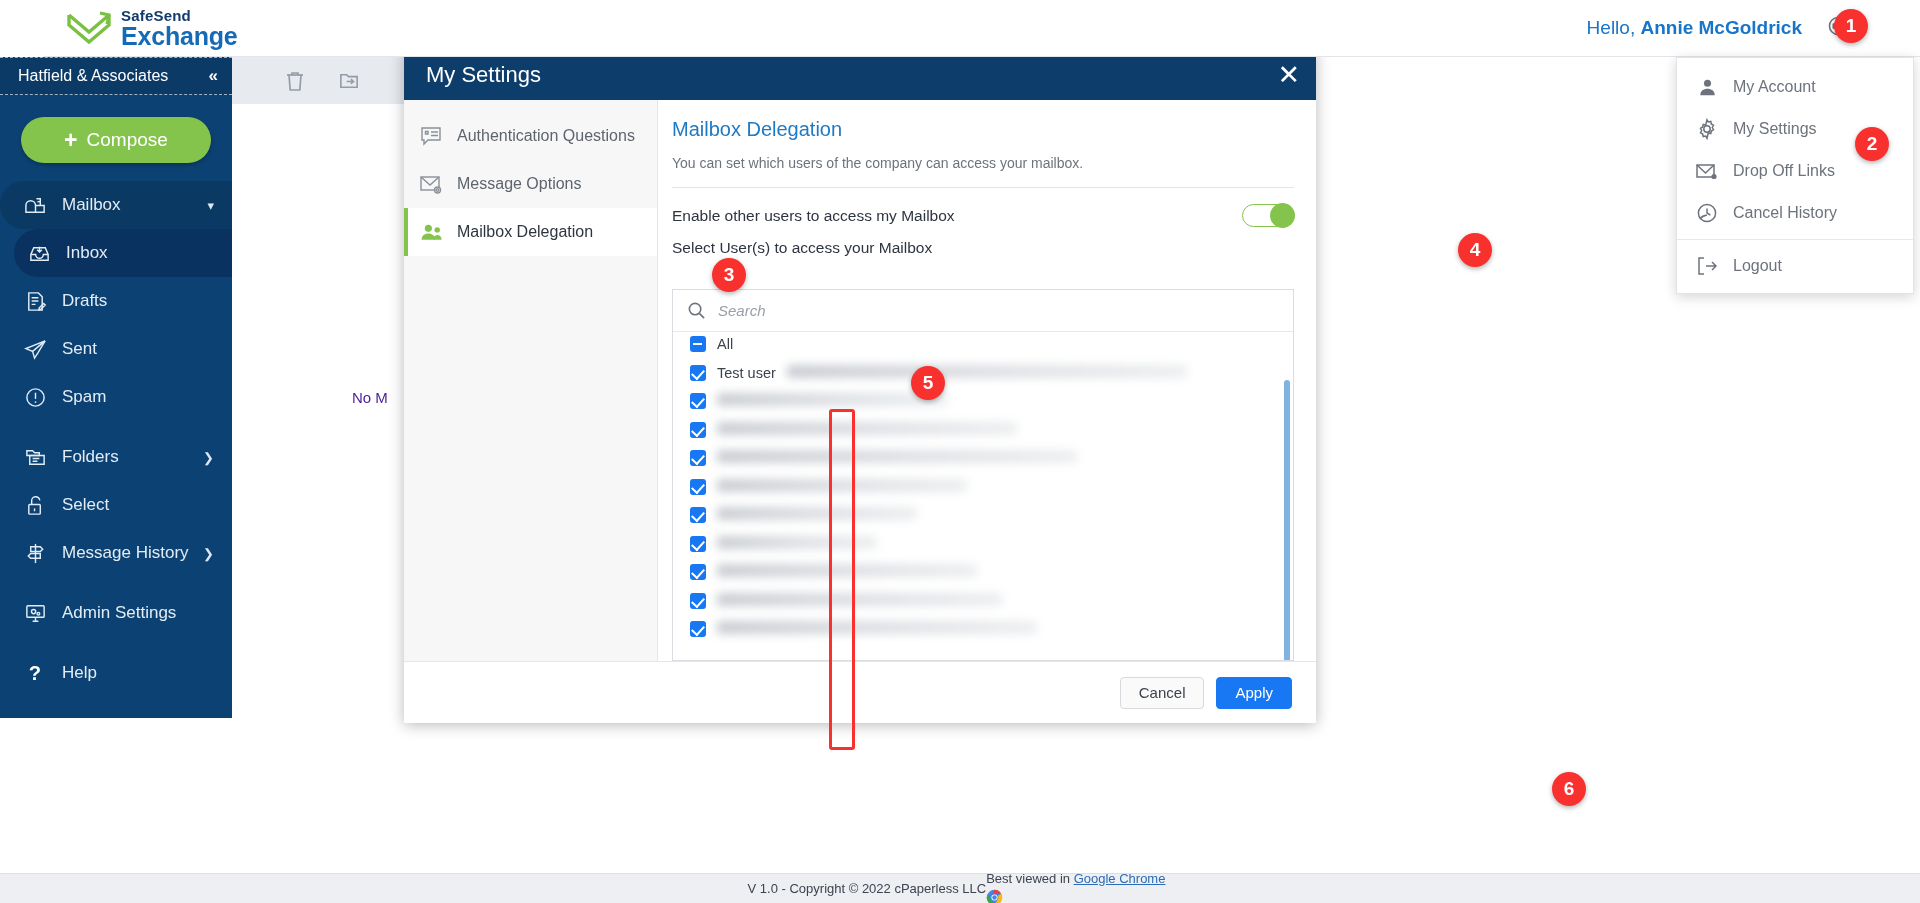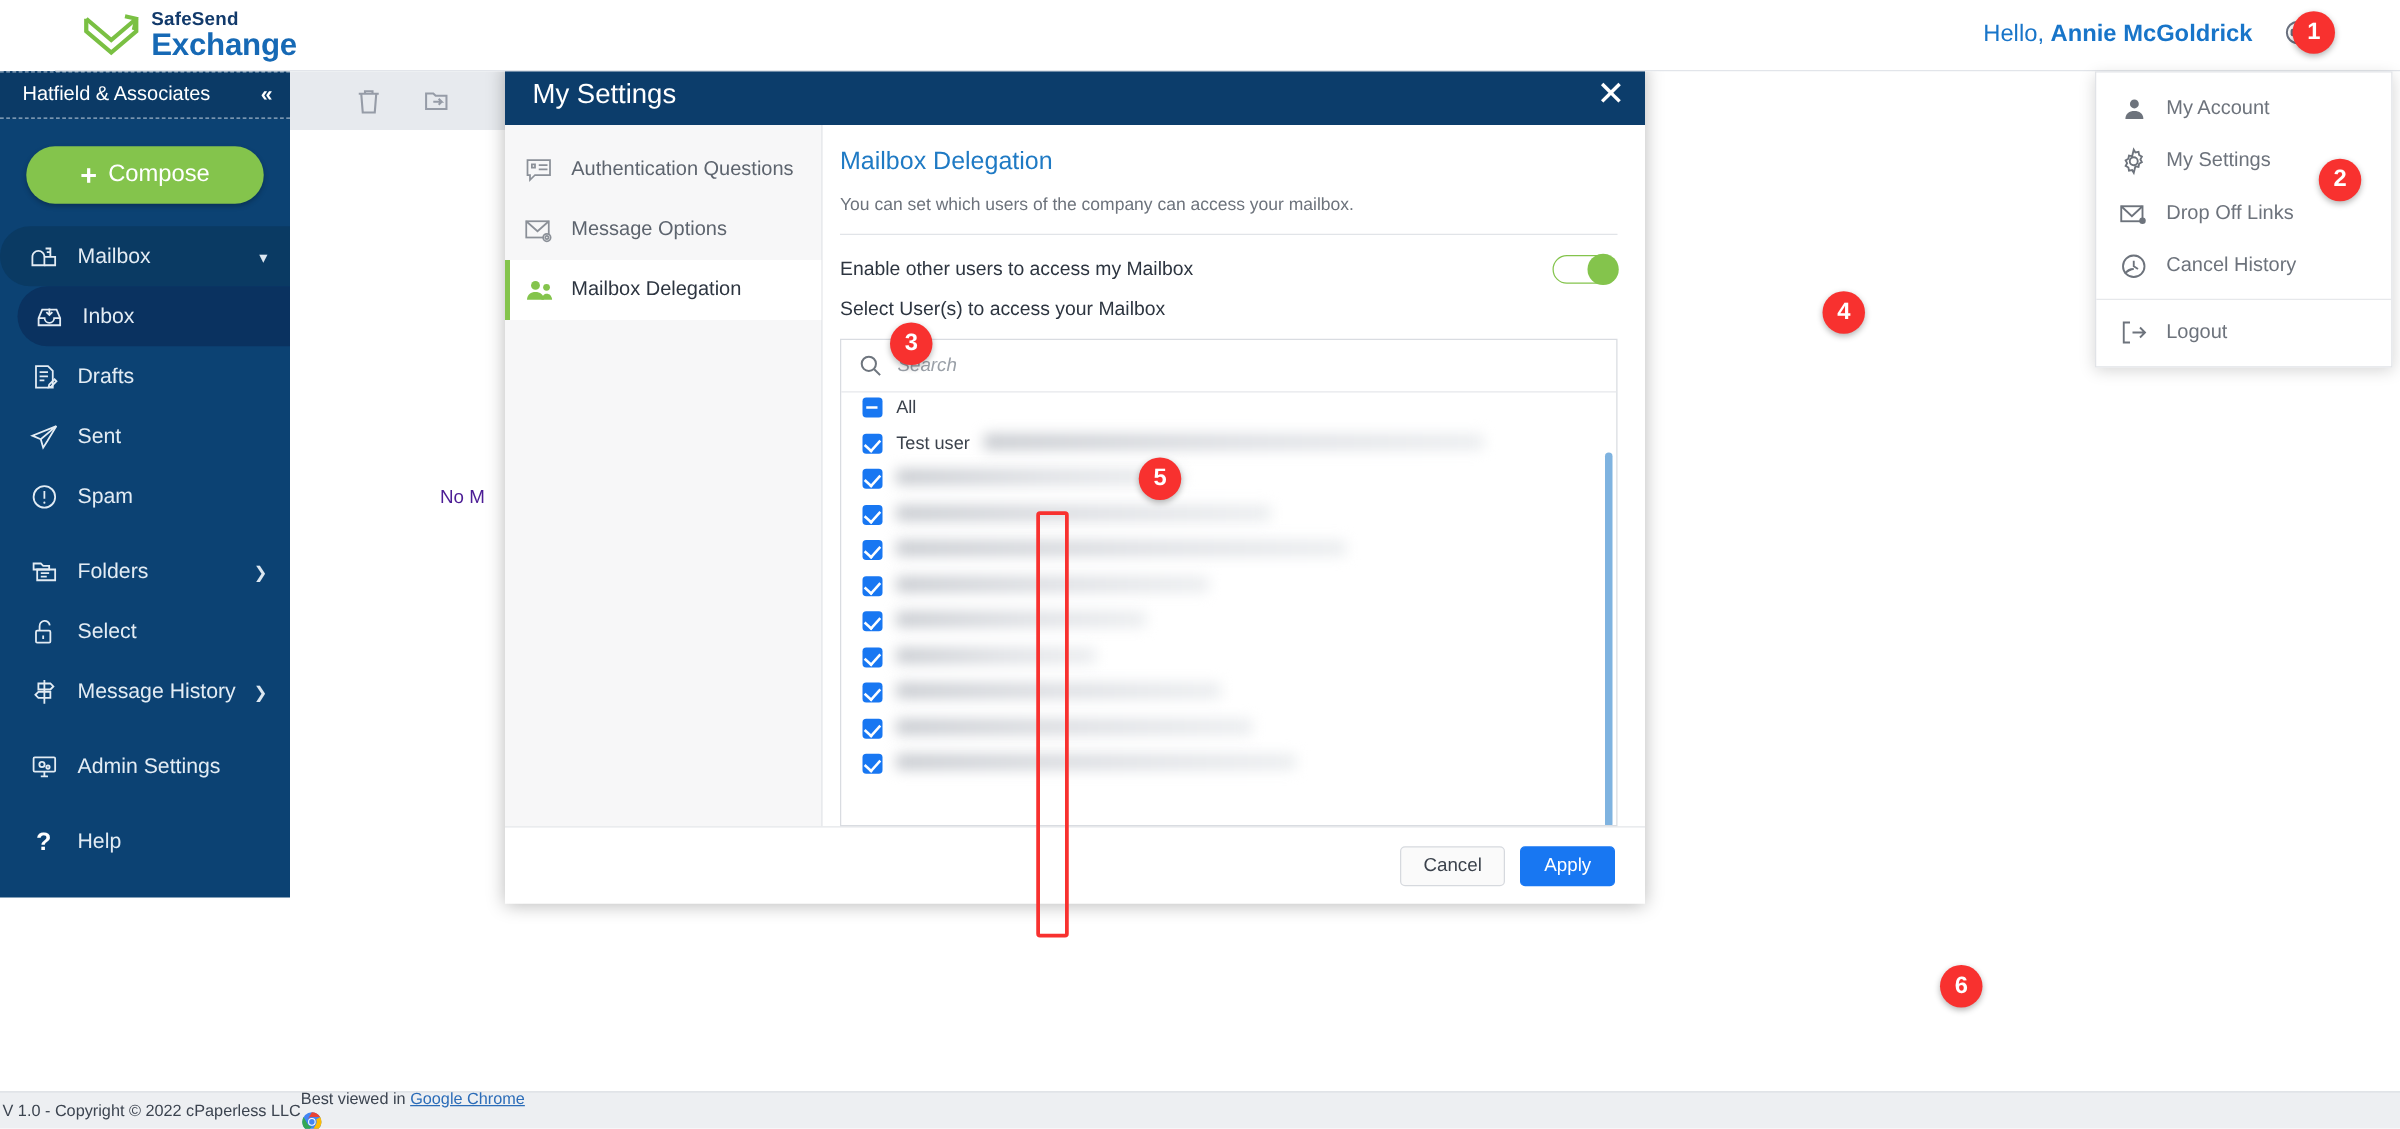--- a/index.html
+++ b/index.html
@@ -81,21 +81,21 @@
   }
   .nav-item .chev-r, .nav-item .chev-d {
     margin-left: auto; margin-right: 18px; font-size: 13px; color: #dce7f1;
   }
   .nav-spacer { height: 12px; }
 
   
   .footer {
     position: absolute; left: 0; bottom: 0; width: 1920px; height: 30px;
     background: #edeff2; border-top: 1px solid #dcdfe4;
-    display: flex; align-items: center; justify-content: flex-start;
+    display: flex; align-items: center; justify-content: center;
     padding: 0 2px; font-size: 13px; color: #3c4450;
   }
   .footer a { color: #2b6cb8; }
   .chrome-ico { width: 17px; height: 17px; margin-left: 7px; vertical-align: -3px; }
 
   
   .listpane {
     position: absolute; left: 232px; top: 57px; width: 1688px; height: 661px;
     background: #ffffff;
   }
@@ -153,21 +153,21 @@
     border: 1.5px solid #84c44c; background: #fff; position: relative;
     cursor: pointer; flex: 0 0 52px;
   }
   .switch .knob {
     position: absolute; right: -2px; top: -2px; width: 25px; height: 25px;
     border-radius: 50%; background: #84c44c;
   }
   .select-label { font-size: 15.5px; color: #2d3540; margin-top: 12px; }
 
   .userbox {
-    margin-top: 14px; border: 1px solid #d9dce1; flex: 1; min-height: 0;
+    margin-top: 32px; border: 1px solid #d9dce1; flex: 1; min-height: 0;
     display: flex; flex-direction: column; position: relative;
   }
   .search-row {
     height: 42px; display: flex; align-items: center; gap: 12px;
     padding: 0 14px; border-bottom: 1px solid #e6e8eb; flex: 0 0 42px;
   }
   .search-row input {
     border: 0; outline: 0; font-size: 15px; font-style: italic; color: #3b424c;
     flex: 1; font-family: "Liberation Sans", sans-serif; background: transparent;
   }

